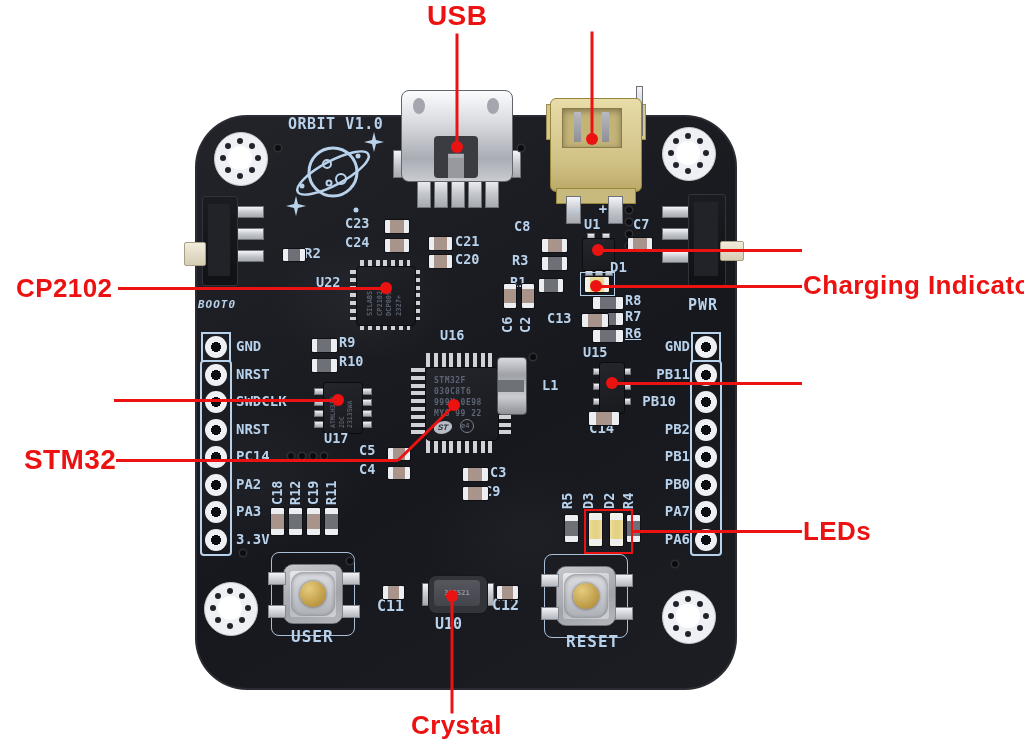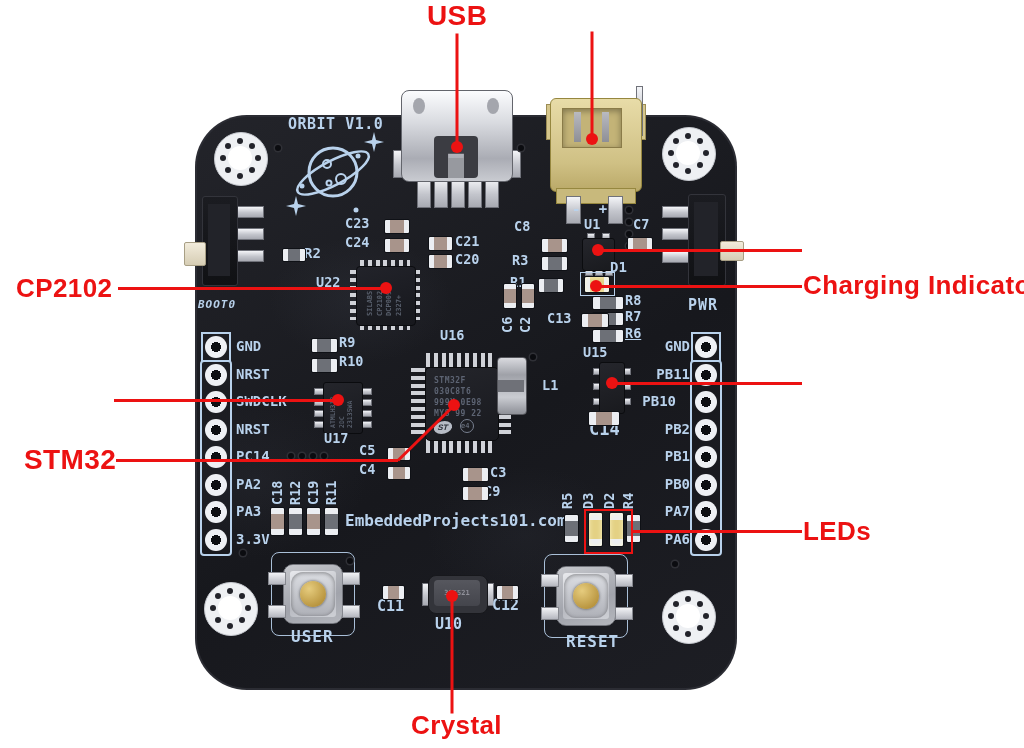--- a/index.html
+++ b/index.html
@@ -237,21 +237,20 @@
   <div class="silk-box" style="left:544px;top:554px;width:82px;height:82px;border-radius:8px;opacity:.9;"></div>
   <div class="btn" style="left:556px;top:566px;">
     <div class="bleg" style="left:-16px;top:7px;"></div>
     <div class="bleg" style="left:-16px;top:40px;"></div>
     <div class="bleg" style="left:58px;top:7px;"></div>
     <div class="bleg" style="left:58px;top:40px;"></div>
   </div>
   <div class="silk" style="left:566px;top:634px;font-size:16px;letter-spacing:1px;">RESET</div>
 
   <div class="silk-box" style="left:580px;top:272px;width:33px;height:22px;"></div>
-  <div class="silk" style="left:345px;top:513px;font-size:16px;">EmbeddedProjects101.com</div>
 
 <div class="hole-outer" style="left: 214px; top: 132px; width: 52px; height: 52px;"></div>
     <div class="hole-dot" style="left: 254.5px; top: 155px;"></div>
     <div class="hole-dot" style="left: 249.374px; top: 167.374px;"></div>
     <div class="hole-dot" style="left: 237px; top: 172.5px;"></div>
     <div class="hole-dot" style="left: 224.626px; top: 167.374px;"></div>
     <div class="hole-dot" style="left: 219.5px; top: 155px;"></div>
     <div class="hole-dot" style="left: 224.626px; top: 142.626px;"></div>
     <div class="hole-dot" style="left: 237px; top: 137.5px;"></div>
     <div class="hole-dot" style="left: 249.374px; top: 142.626px;"></div>
@@ -347,21 +346,21 @@
     <div class="silk" style="left: 625px; top: 310px; font-size: 13.5px;">R7</div>
     <div class="silk" style="left: 625px; top: 327px; font-size: 13.5px; text-decoration: underline;">R6</div>
     <div class="silk" style="left: 583px; top: 346px; font-size: 13.5px;">U15</div>
     <div class="silk" style="left: 547px; top: 312px; font-size: 13.5px;">C13</div>
     <div class="silk" style="left: 316px; top: 276px; font-size: 13.5px;">U22</div>
     <div class="silk" style="left: 339px; top: 336px; font-size: 13.5px;">R9</div>
     <div class="silk" style="left: 339px; top: 355px; font-size: 13.5px;">R10</div>
     <div class="silk" style="left: 440px; top: 329px; font-size: 13.5px;">U16</div>
     <div class="silk" style="left: 324px; top: 432px; font-size: 13.5px;">U17</div>
     <div class="silk" style="left: 542px; top: 379px; font-size: 13.5px;">L1</div>
-    <div class="silk" style="left: 589px; top: 421px; font-size: 17px;">C14</div>
+    <div class="silk" style="left: 589px; top: 421px; font-size: 14px;">C14</div>
     <div class="silk" style="left: 359px; top: 444px; font-size: 13.5px;">C5</div>
     <div class="silk" style="left: 359px; top: 463px; font-size: 13.5px;">C4</div>
     <div class="silk" style="left: 490px; top: 466px; font-size: 13.5px;">C3</div>
     <div class="silk" style="left: 484px; top: 485px; font-size: 13.5px;">C9</div>
     <div class="silk" style="left: 377px; top: 599px; font-size: 15px;">C11</div>
     <div class="silk" style="left: 435px; top: 617px; font-size: 15px;">U10</div>
     <div class="silk" style="left: 492px; top: 598px; font-size: 15px;">C12</div>
     <div class="silk" style="left: 501px; top: 333px; font-size: 13.5px; transform: rotate(-90deg); transform-origin: 0px 0px;">C6</div>
     <div class="silk" style="left: 519px; top: 333px; font-size: 13.5px; transform: rotate(-90deg); transform-origin: 0px 0px;">C2</div>
     <div class="silk" style="left: 271px; top: 505px; font-size: 13.5px; transform: rotate(-90deg); transform-origin: 0px 0px;">C18</div>

